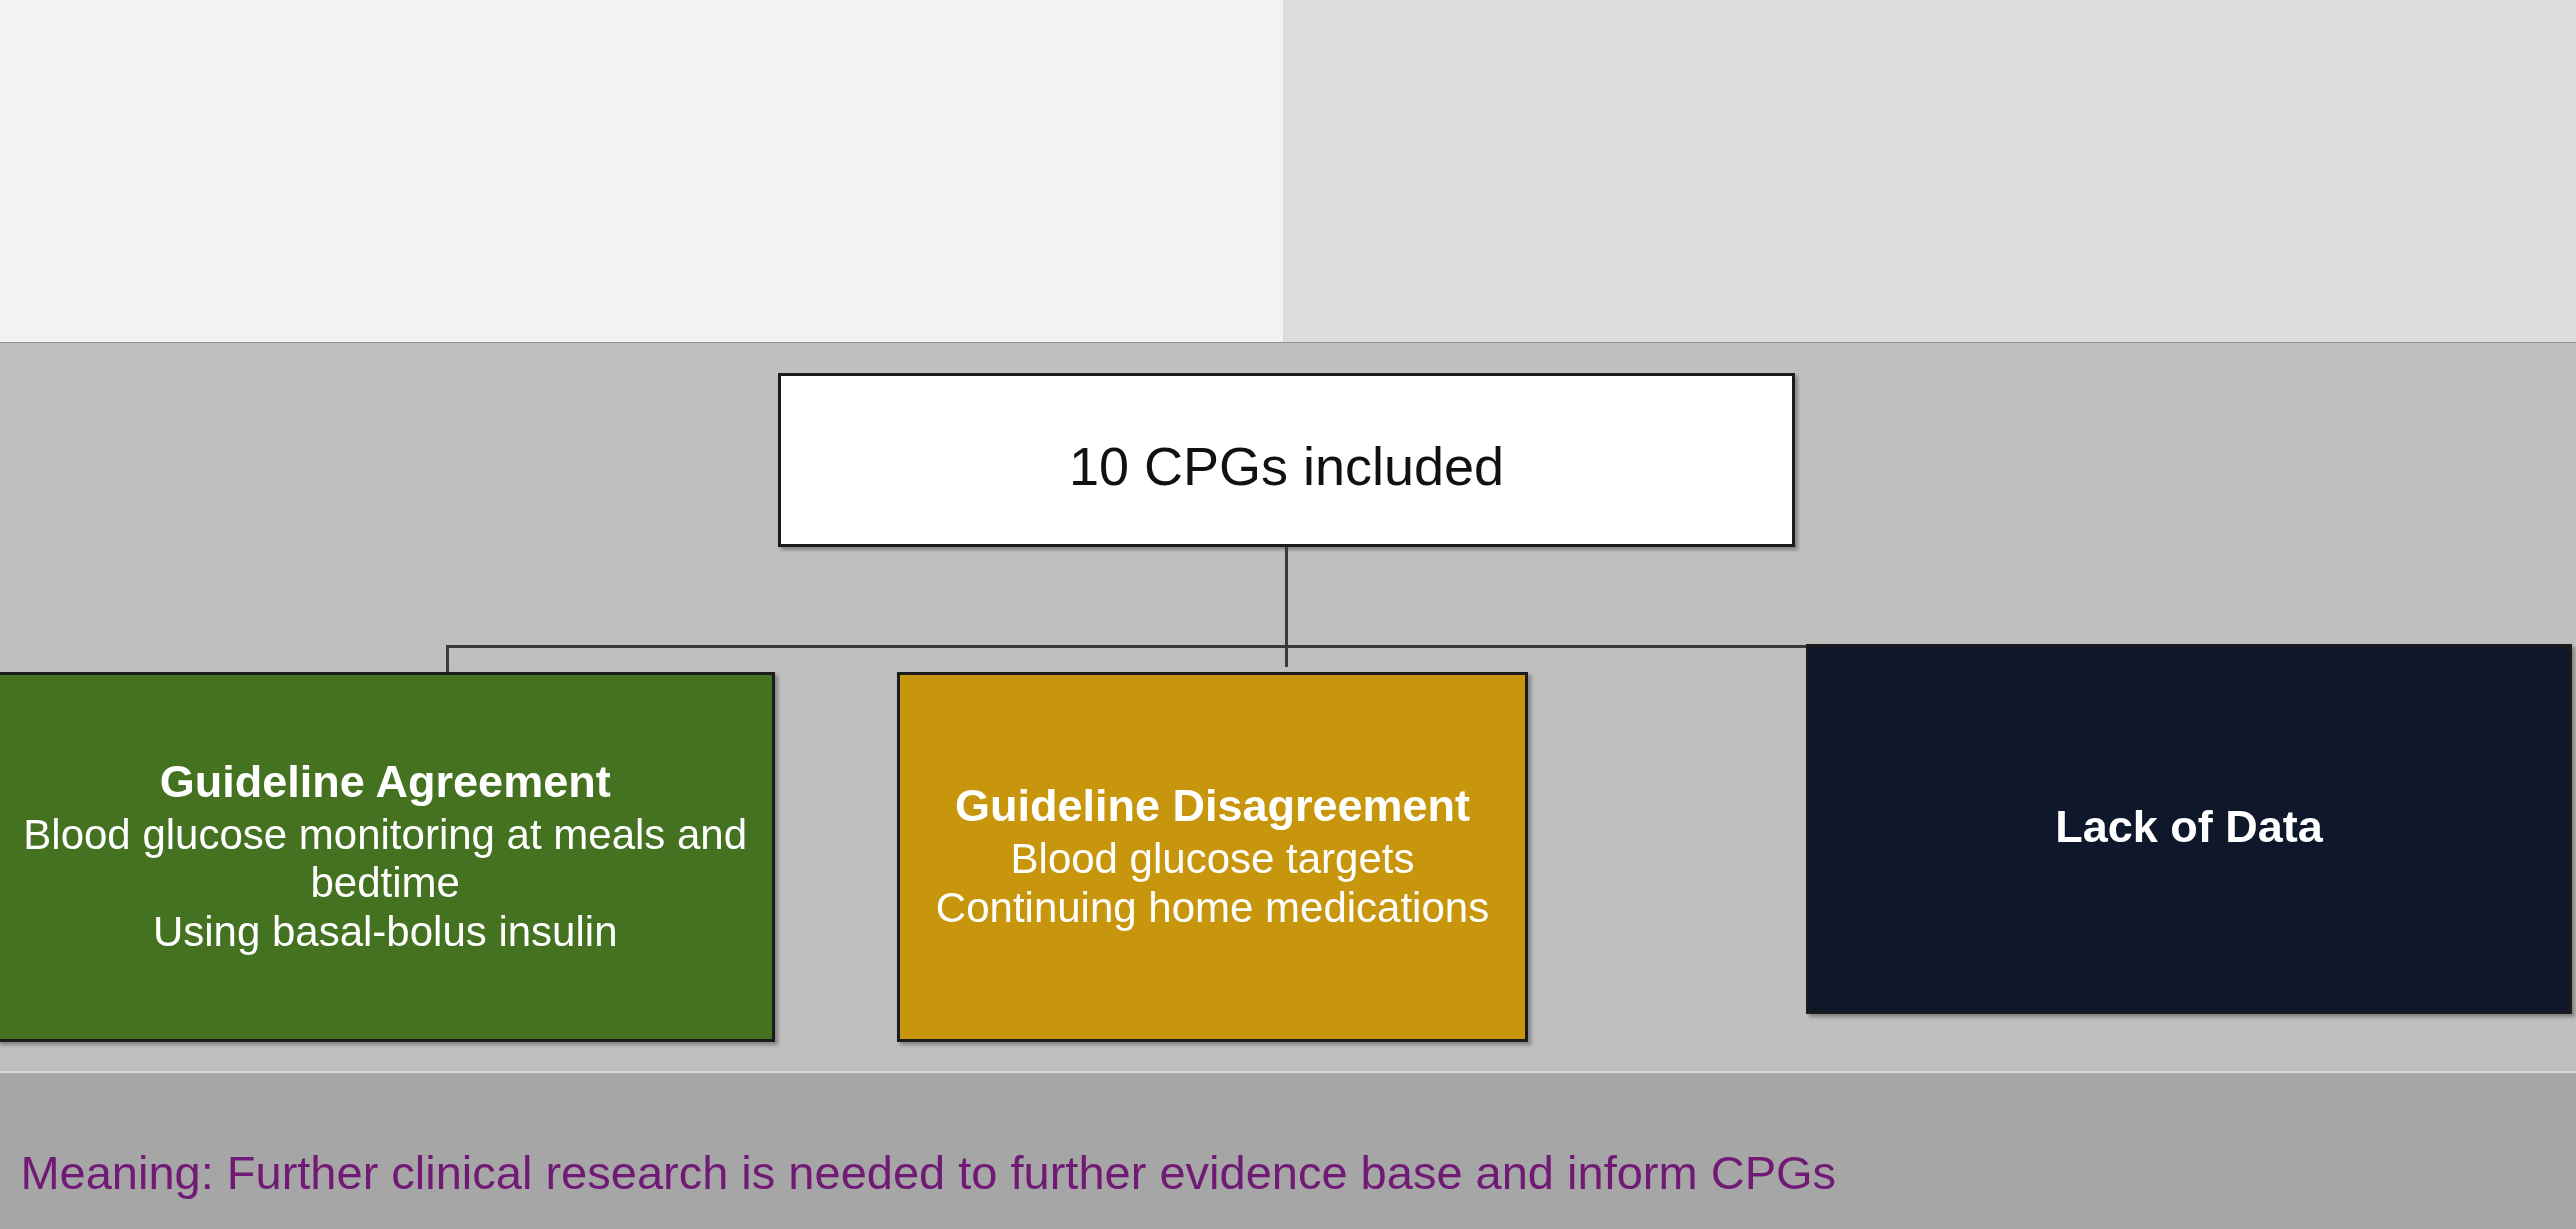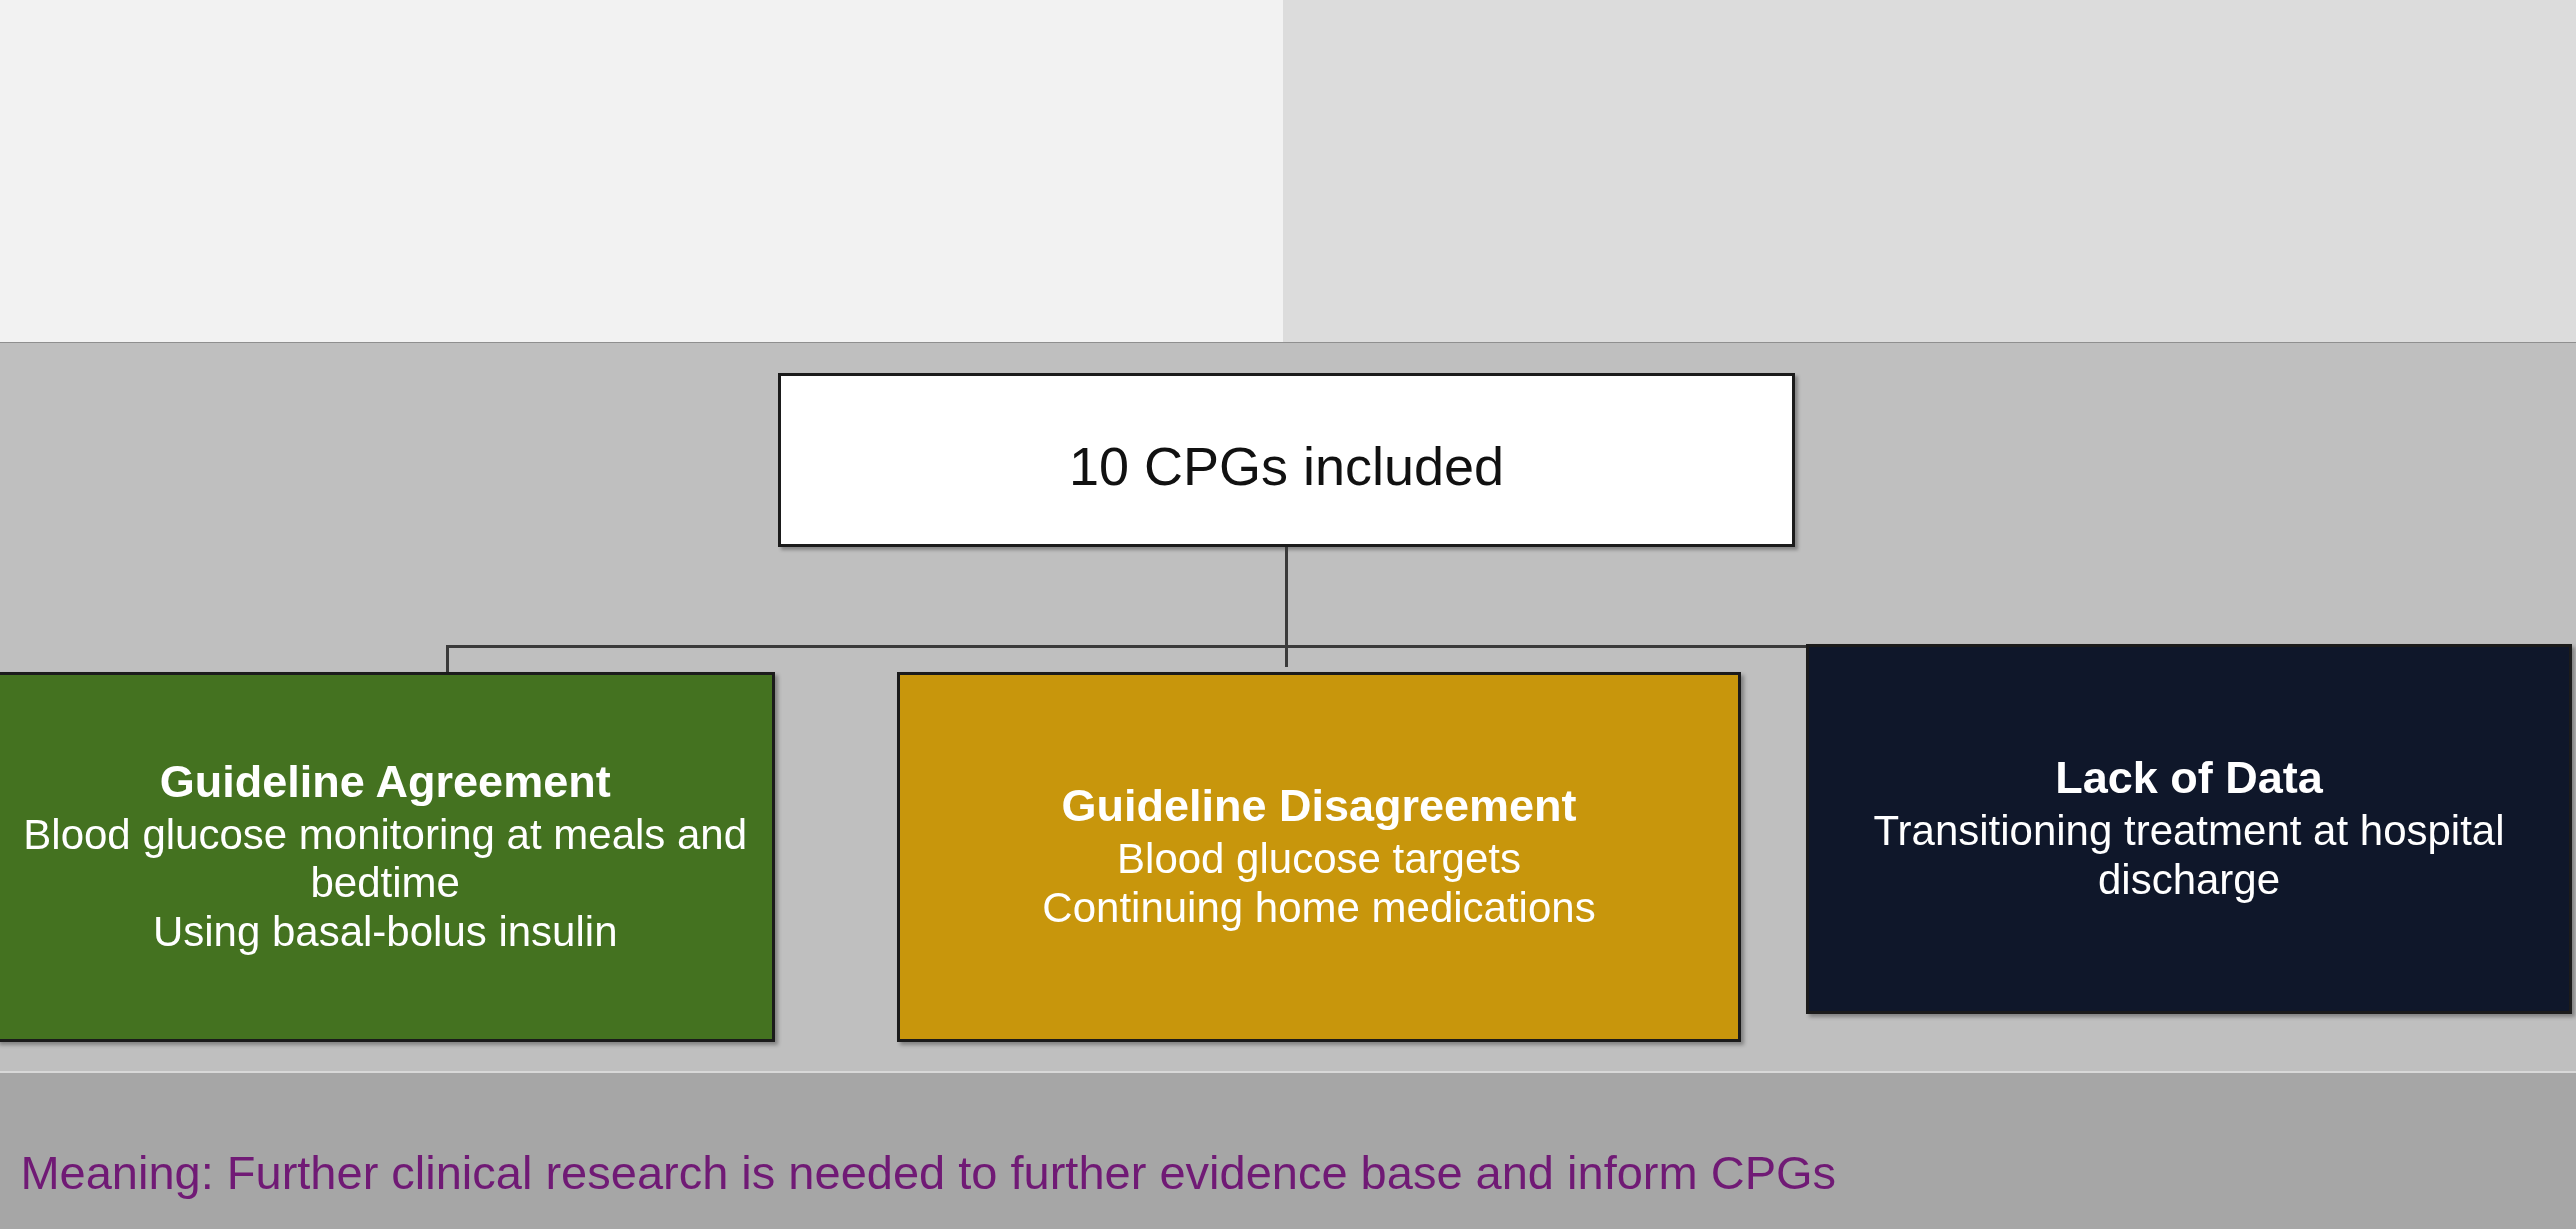--- a/index.html
+++ b/index.html
@@ -74,21 +74,21 @@
     box-shadow:3.2px 3.2px 3.8px rgba(0,0,0,.32);
   }
   .cat-title{font-size:45px;font-weight:bold;line-height:1.12;margin-bottom:3.2px;}
   .cat-line{font-size:42px;line-height:1.16;}
 
   #agreement-box{
     left:-4.3px;top:672px;width:779px;height:370px;
     background:#447220;
   }
   #disagreement-box{
-    left:897px;top:672px;width:844px;height:370px;
+    left:897px;top:672px;width:631px;height:370px;
     background:#C8960C;
   }
   #lackdata-box{
     left:1806px;top:644px;width:766px;height:370px;
     background:#0f172a;
   }
 
   
   #meaning-text{
     position:absolute;
@@ -129,19 +129,18 @@
   </div>
 
   <div class="cat-box" id="disagreement-box">
     <div class="cat-title">Guideline Disagreement</div>
     <div class="cat-line">Blood glucose targets</div>
     <div class="cat-line">Continuing home medications</div>
   </div>
 
   <div class="cat-box" id="lackdata-box">
     <div class="cat-title">Lack of Data</div>
-    <div class="cat-line">Transitioning treatment at hospital discharge</div>
   </div>
 
   <div id="meaning-text">Meaning: Further clinical research is needed to further evidence base and inform CPGs</div>
 
 </div>
 
 
 </body></html>

